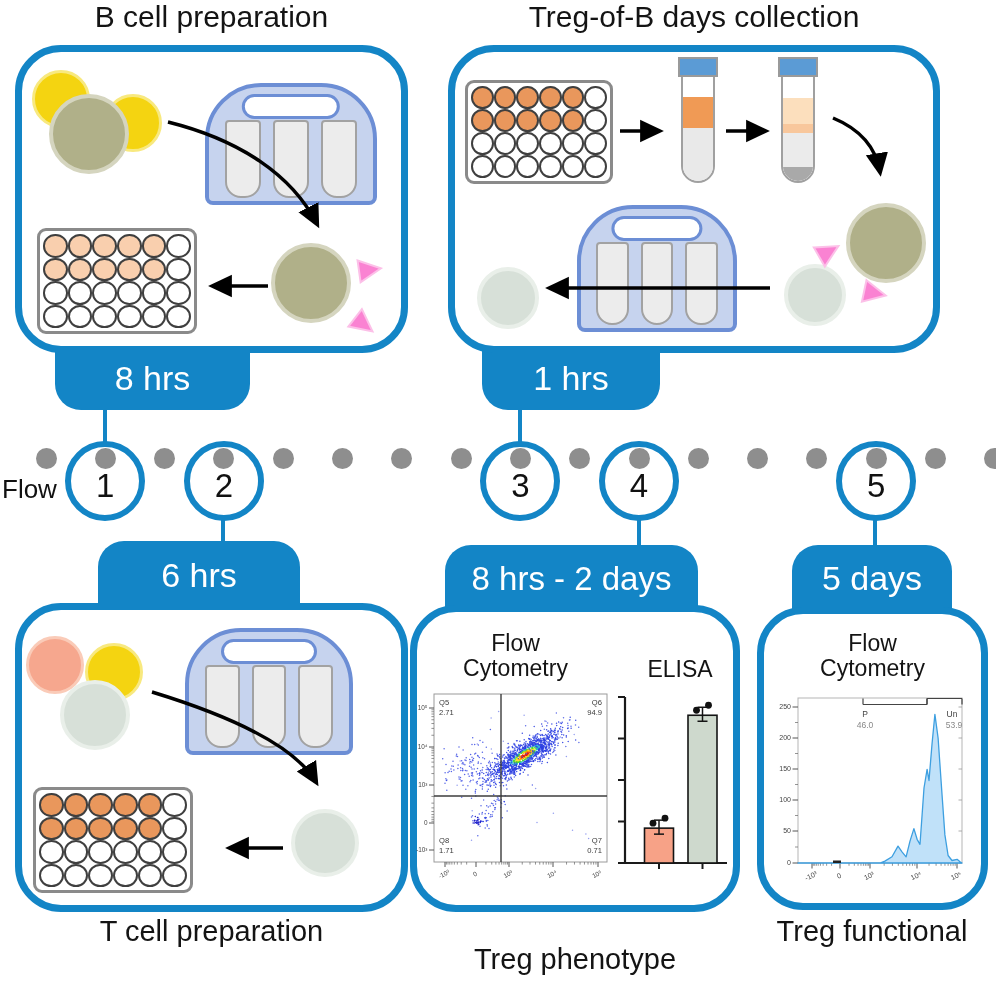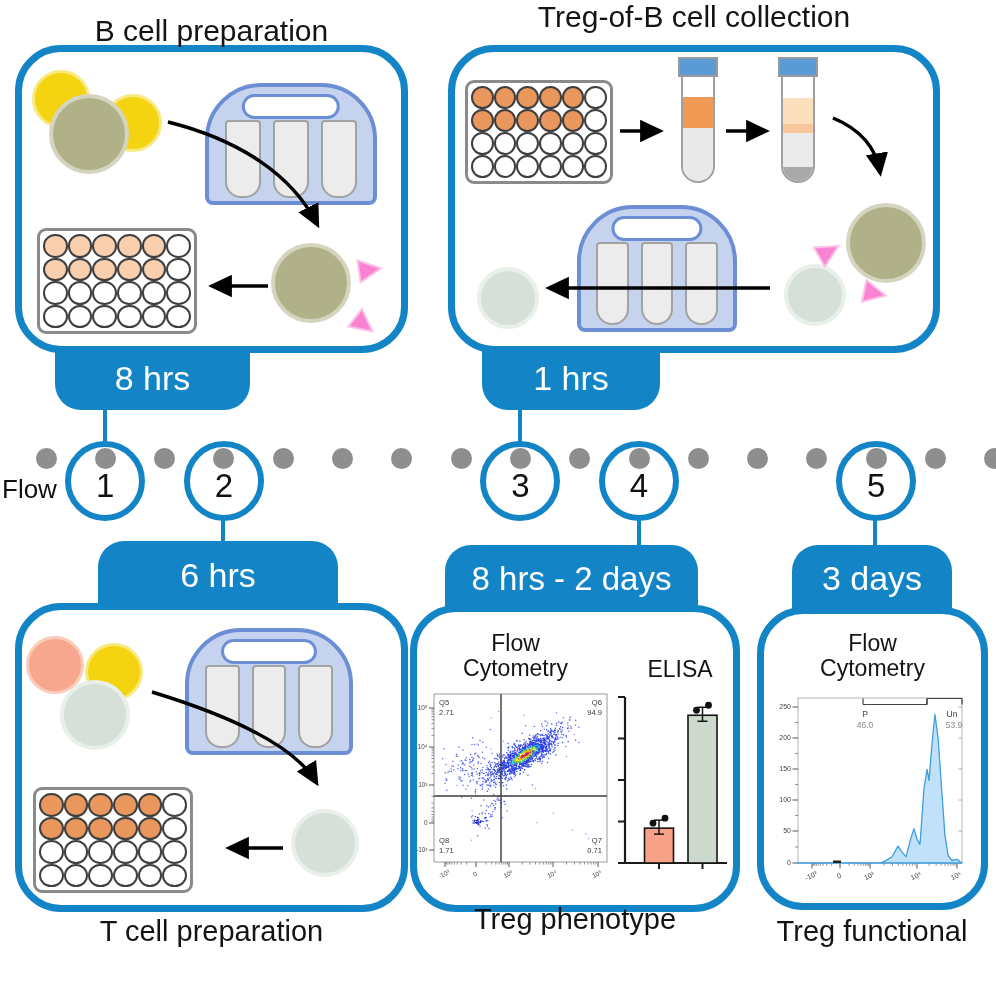--- a/index.html
+++ b/index.html
@@ -43,40 +43,40 @@
 <div class="conn" style="left:221px;top:517px;height:28px"></div>
 <div class="conn" style="left:637px;top:517px;height:32px"></div>
 <div class="conn" style="left:873px;top:517px;height:32px"></div>
 
 <div class="tab bottom-round" style="left:55px;top:346px;width:195px;height:64px">
     <span>8 hrs</span>
   </div>
 <div class="tab bottom-round" style="left:482px;top:346px;width:178px;height:64px">
     <span>1 hrs</span>
   </div>
-<div class="tab top-round" style="left:98px;top:541px;width:240px;height:69px">
+<div class="tab top-round" style="left:98px;top:541px;width:202px;height:69px">
     <span>6 hrs</span>
   </div>
 <div class="tab top-round" style="left:445px;top:545px;width:253px;height:67px;font-size:33px">
     <span>8 hrs - 2 days</span>
   </div>
 <div class="tab top-round" style="left:792px;top:545px;width:160px;height:67px">
-    <span>3 days</span>
+    <span>5 days</span>
   </div>
 
 <div class="panel" style="left:15px;top:45px;width:393px;height:308px"></div>
 <div class="panel" style="left:448px;top:45px;width:492px;height:308px"></div>
 <div class="panel" style="left:15px;top:603px;width:393px;height:309px"></div>
 <div class="panel" style="left:410px;top:605px;width:330px;height:307px"></div>
 <div class="panel" style="left:757px;top:607px;width:231px;height:303px"></div>
 
-<div class="title" style="left:15px;top:14px;width:393px">B cell preparation</div>
-<div class="title" style="left:448px;top:0;width:492px">Treg-of-B cell collection</div>
+<div class="title" style="left:15px;top:0;width:393px">B cell preparation</div>
+<div class="title" style="left:448px;top:0;width:492px">Treg-of-B days collection</div>
 <div class="caption" style="left:15px;top:916px;width:393px">T cell preparation</div>
-<div class="caption" style="left:405px;top:904px;width:340px"><span>Treg phenotype</span><br></div>
+<div class="caption" style="left:405px;top:944px;width:340px"><span>Treg phenotype</span><br></div>
 <div class="caption" style="left:748px;top:916px;width:248px"><span>Treg functional</span><br></div>
 <div class="sublabel" style="left:428px;top:631px;width:175px"><span>Flow</span><br><span>Cytometry</span></div>
 <div class="sublabel" style="left:630px;top:657px;width:100px">ELISA</div>
 <div class="sublabel" style="left:785px;top:631px;width:175px"><span>Flow</span><br><span>Cytometry</span></div>
 <div class="steplabel" style="left:2px;top:474px">Flow</div>
 
 <div class="device" style="left:205px;top:83px;width:172px;height:122px">
   <div class="dslot"></div>
   <div class="dtubes">
       <div class="dtube"></div>

